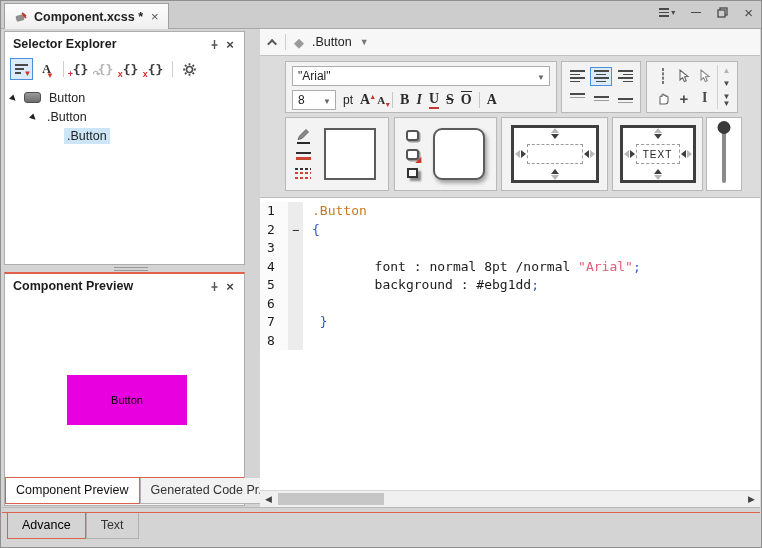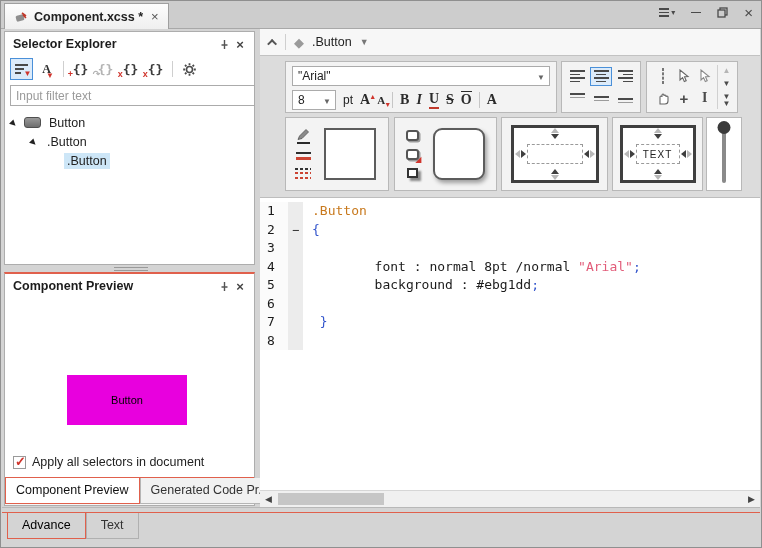--- a/index.html
+++ b/index.html
@@ -13,21 +13,21 @@
   .doc-close { color:#555; font-size:13px; font-weight:normal; margin-left:2px; cursor:default; }
   .win-controls { position:absolute; right:8px; top:6px; display:flex; align-items:center; gap:16px; color:#4a4a4a; }
   .wm-lines { display:inline-flex; flex-direction:column; gap:2px; }
   .wm-lines span { width:10px; height:1.5px; background:#4a4a4a; }
   .wm-caret { font-size:8px; margin-left:2px; }
   .btn-min  { width:10px; height:1.5px; background:#4a4a4a; display:inline-block; }
   .btn-close { font-size:15px; line-height:10px; }
 
   
   .left-col { position:absolute; left:1px; top:28px; width:257px; height:478px; }
-  .panel { position:absolute; left:2px; right:4px; background:#fff; border:1px solid #adadad; }
+  .panel { position:absolute; left:2px; right:14px; background:#fff; border:1px solid #adadad; }
   .sel-panel { top:2px; height:234px; }
   .comp-panel { top:243px; bottom:1px; border-top:2px solid #e0604c; }
   .panel-header { display:flex; align-items:center; height:24px; padding:0 6px 0 8px; font-weight:bold; font-size:12.5px; color:#1c1c1c; }
   .ph-spacer { flex:1; }
   .ph-btn { width:16px; height:16px; display:flex; align-items:center; justify-content:center; color:#444; }
   .ph-close { font-size:13px; }
 
   
   .se-toolbar { display:flex; align-items:center; gap:2px; padding:2px 5px 3px 5px; }
   .tb-btn { width:23px; height:22px; display:flex; align-items:center; justify-content:center; position:relative; border:1px solid transparent; }
@@ -263,21 +263,20 @@
         <span class="tb-sep"></span>
         <span class="tb-btn">
           <svg width="15" height="15" viewBox="0 0 15 15">
             <circle cx="7.5" cy="7.5" r="3" fill="none" stroke="#4a4a4a" stroke-width="1.6"></circle>
             <g stroke="#4a4a4a" stroke-width="1.8">
               <path d="M7.5 1.2 V3.2 M7.5 11.8 V13.8 M1.2 7.5 H3.2 M11.8 7.5 H13.8 M3 3 L4.4 4.4 M10.6 10.6 L12 12 M12 3 L10.6 4.4 M4.4 10.6 L3 12"></path>
             </g>
           </svg>
         </span>
       </div>
-      <input class="se-filter" value="" placeholder="Input filter text" style="">
       <div class="tree">
 
       <div class="tree-row" style="padding-left: 6px;">
             <span class="tree-exp"></span>
             <span class="btn-glyph"></span>
             <span class="tree-label">Button</span>
           </div>
           <div class="tree-row" style="padding-left: 26px;">
             <span class="tree-exp"></span>
 
@@ -302,24 +301,20 @@
         <span class="ph-spacer"></span>
         <span class="ph-btn">
           <svg width="11" height="11" viewBox="0 0 11 11">
               <path d="M5.5 1 V6 M2.5 6 H8.5 M5.5 6 V10" stroke="#555" stroke-width="1.4" fill="none"></path>
             </svg>
         </span>
         <span class="ph-btn ph-close">×</span>
       </div>
       <div class="preview-area">
         <div class="preview-button" style="background: rgb(232, 0, 222);">Button</div>
-      </div>
-      <div class="chk-row">
-        <span class="chk-box"></span>
-        <span class="chk-label">Apply all selectors in document</span>
       </div>
       <div class="sub-tabs">
 
       <span class="sub-tab active">Component Preview</span>
           <span class="sub-tab">Generated Code Pr...</span>
         </div>
     </div>
   </div>
 
   <div class="right-col">

